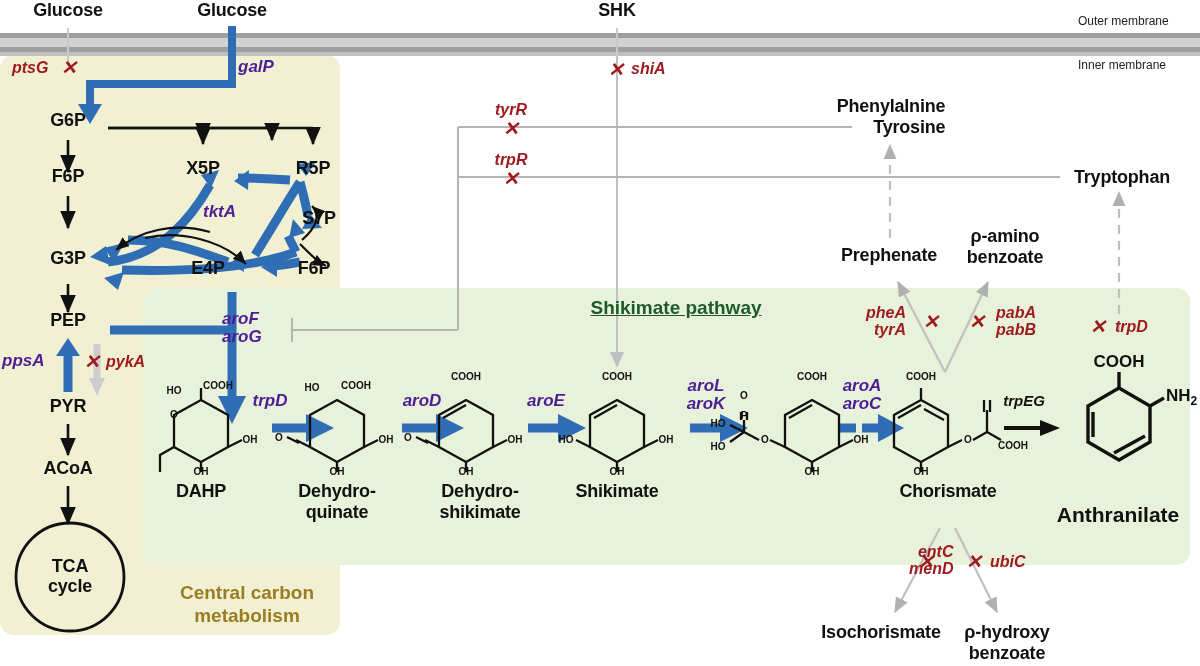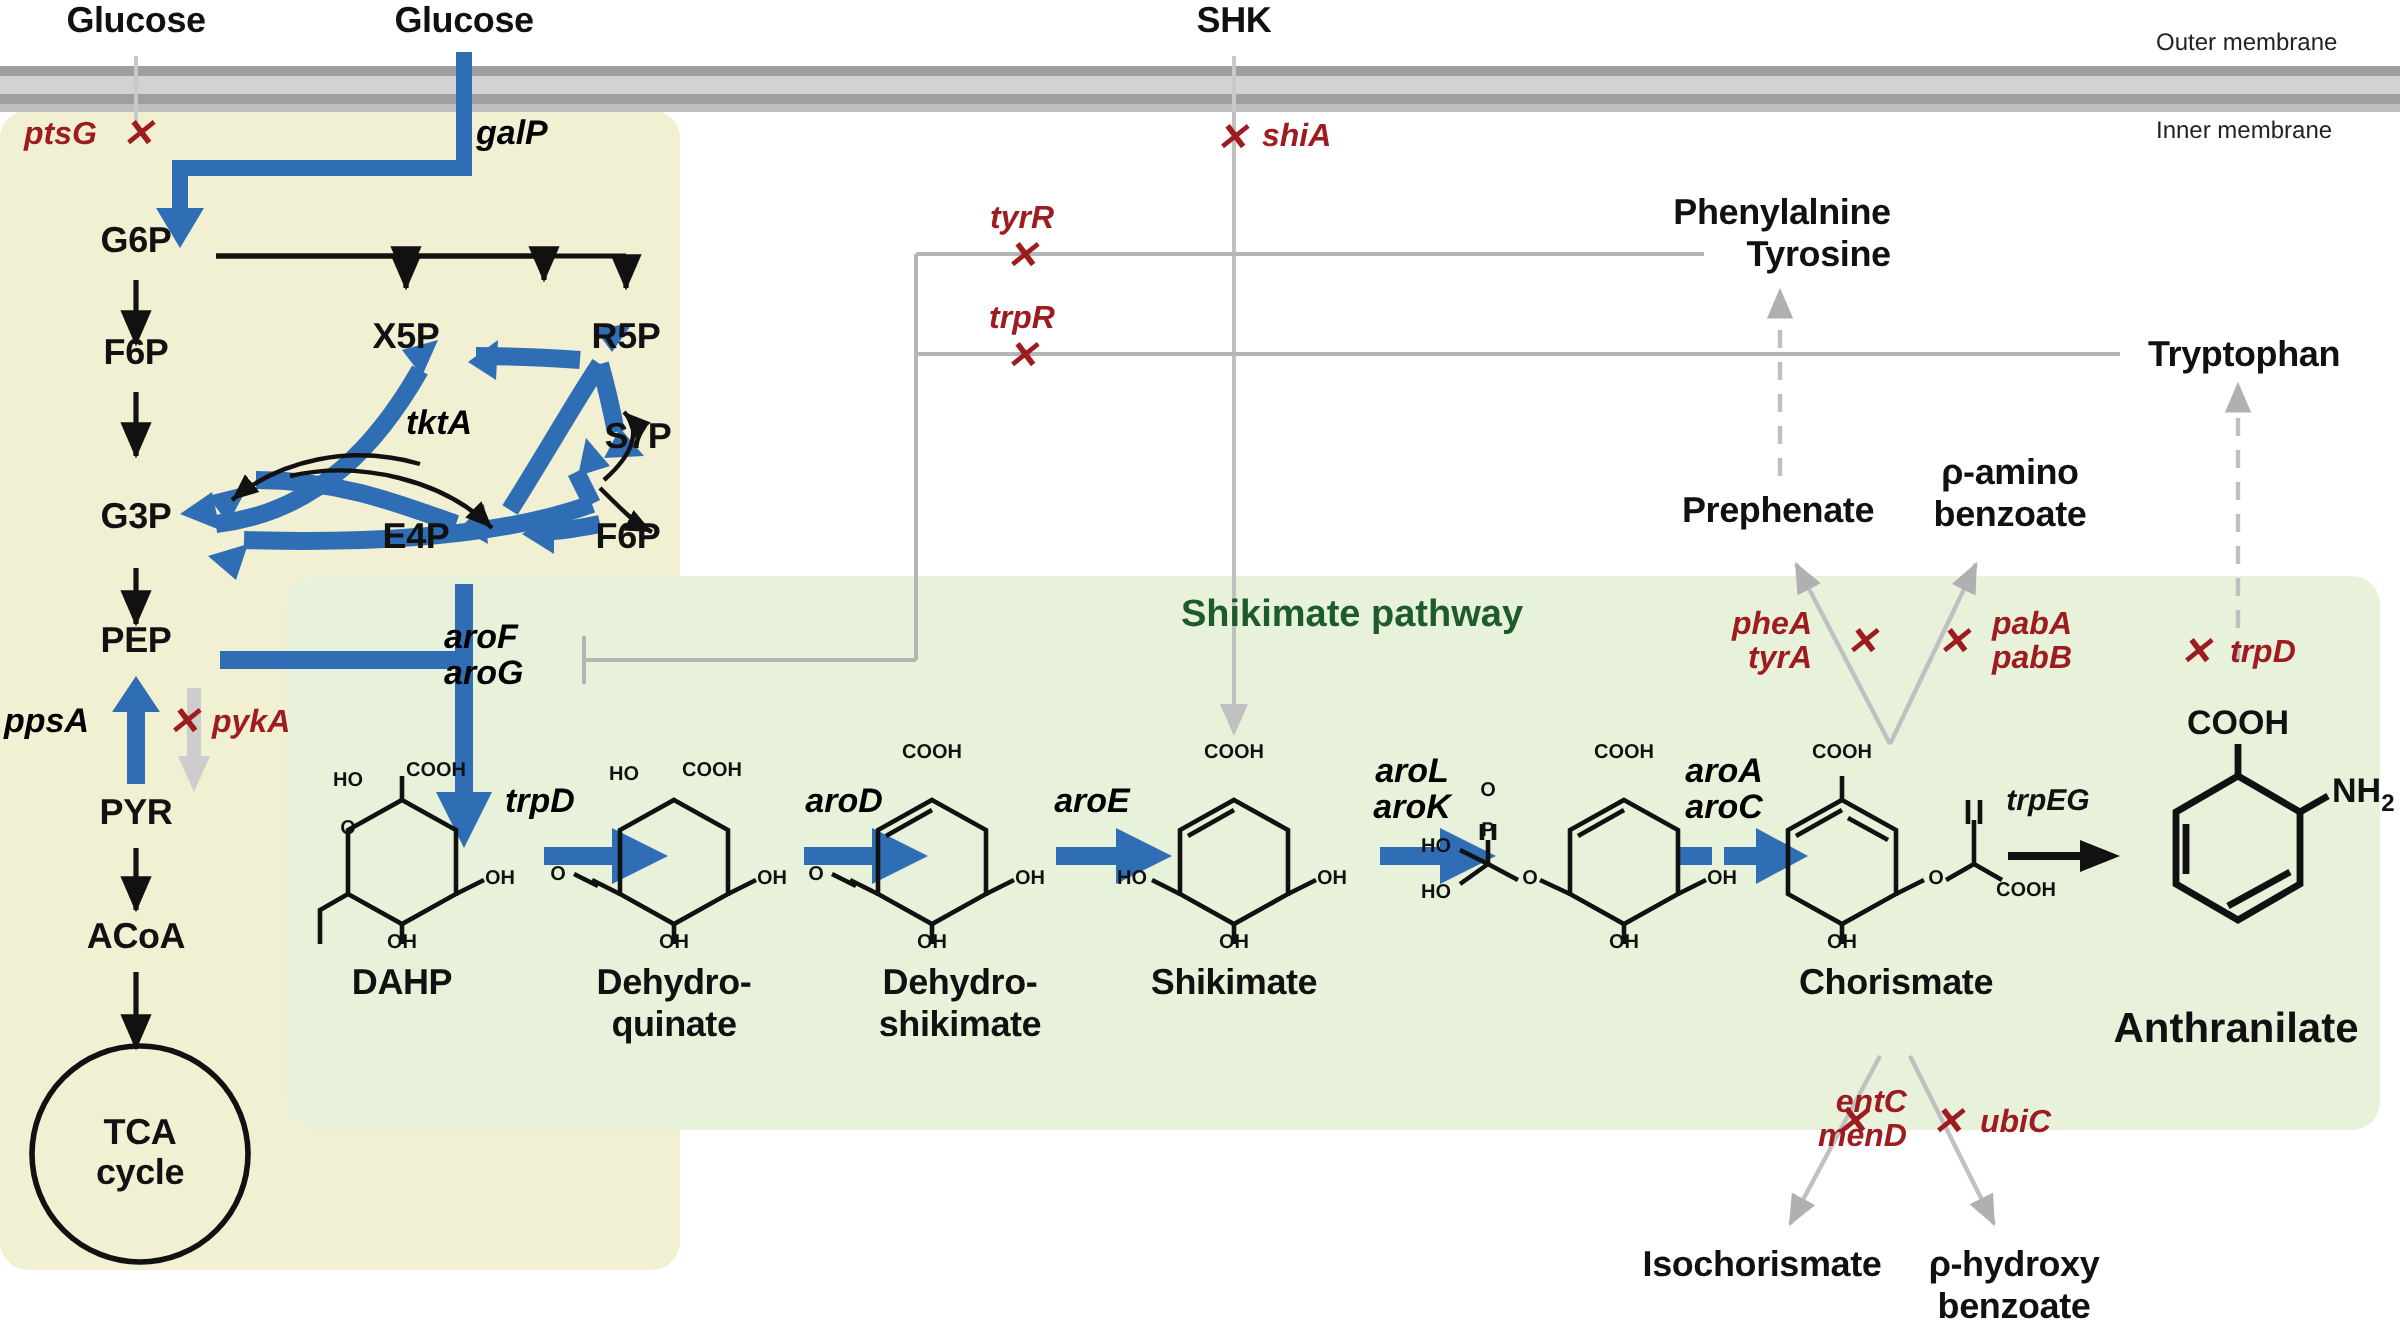--- a/index.html
+++ b/index.html
@@ -6,21 +6,21 @@
   html,body{margin:0;padding:0;background:#ffffff;}
   body{
     font-family:"Liberation Sans", sans-serif;
     width:1200px;height:666px;position:relative;overflow:hidden;
   }
   #stage{position:absolute;left:0;top:0;width:1200px;height:666px;}
   svg#canvas{position:absolute;left:0;top:0;width:1200px;height:666px;}
   .lbl{position:absolute;white-space:nowrap;}
   .met{font-weight:bold;color:#111111;font-size:18px;letter-spacing:-0.2px;}
   .bigmet{font-weight:bold;color:#111111;font-size:21px;}
-  .gene{font-style:italic;font-weight:bold;color:#000000;font-size:17px;line-height:1.05;}
+  .gene{font-style:italic;font-weight:bold;color:#4c1d95;font-size:17px;line-height:1.05;}
   .ko{font-style:italic;font-weight:bold;color:#9e1b20;font-size:16px;line-height:1.05;}
   .memlabel{color:#222;font-size:12px;}
   .panel-title{font-weight:bold;font-size:19px;}
   .ccm{color:#9a7d22;}
   .shk{color:#1d5c2a;}
   .ctr{transform:translateX(-50%);text-align:center;}
   .cmet{font-size:10px;font-weight:bold;color:#111;}
 </style>
 </head>
 <body>
@@ -197,21 +197,24 @@
   <div class="lbl met ctr" style="left:313px;top:158px;">R5P</div>
   <div class="lbl met ctr" style="left:319px;top:208px;">S7P</div>
   <div class="lbl met ctr" style="left:208px;top:258px;">E4P</div>
   <div class="lbl met ctr" style="left:314px;top:258px;">F6P</div>
 
   <div class="lbl gene" style="left:203px;top:203px;">tktA</div>
   <div class="lbl gene" style="left:2px;top:352px;">ppsA</div>
   <div class="lbl ko" style="left:84px;top:352px;font-size:19px;">✕</div>
   <div class="lbl ko" style="left:106px;top:354px;">pykA</div>
 
-  <div class="lbl panel-title shk ctr" style="left:676px;top:297px;">Shikimate pathway</div>
+  <div class="lbl panel-title ccm ctr" style="left:247px;top:582px;line-height:1.2;text-align:center;">
+    <span>Central carbon</span><br><span>metabolism</span>
+  </div>
+  <div class="lbl panel-title shk ctr" style="left:676px;top:297px;text-decoration:underline;">Shikimate pathway</div>
 
   <div class="lbl gene" style="left:222px;top:310px;">
     <span>aroF</span><br>
     <span>aroG</span>
   </div>
 
   <div class="lbl ko ctr" style="left:511px;top:102px;">tyrR</div>
   <div class="lbl ko ctr" style="left:511px;top:119px;font-size:19px;">✕</div>
   <div class="lbl ko ctr" style="left:511px;top:152px;">trpR</div>
   <div class="lbl ko ctr" style="left:511px;top:169px;font-size:19px;">✕</div>

